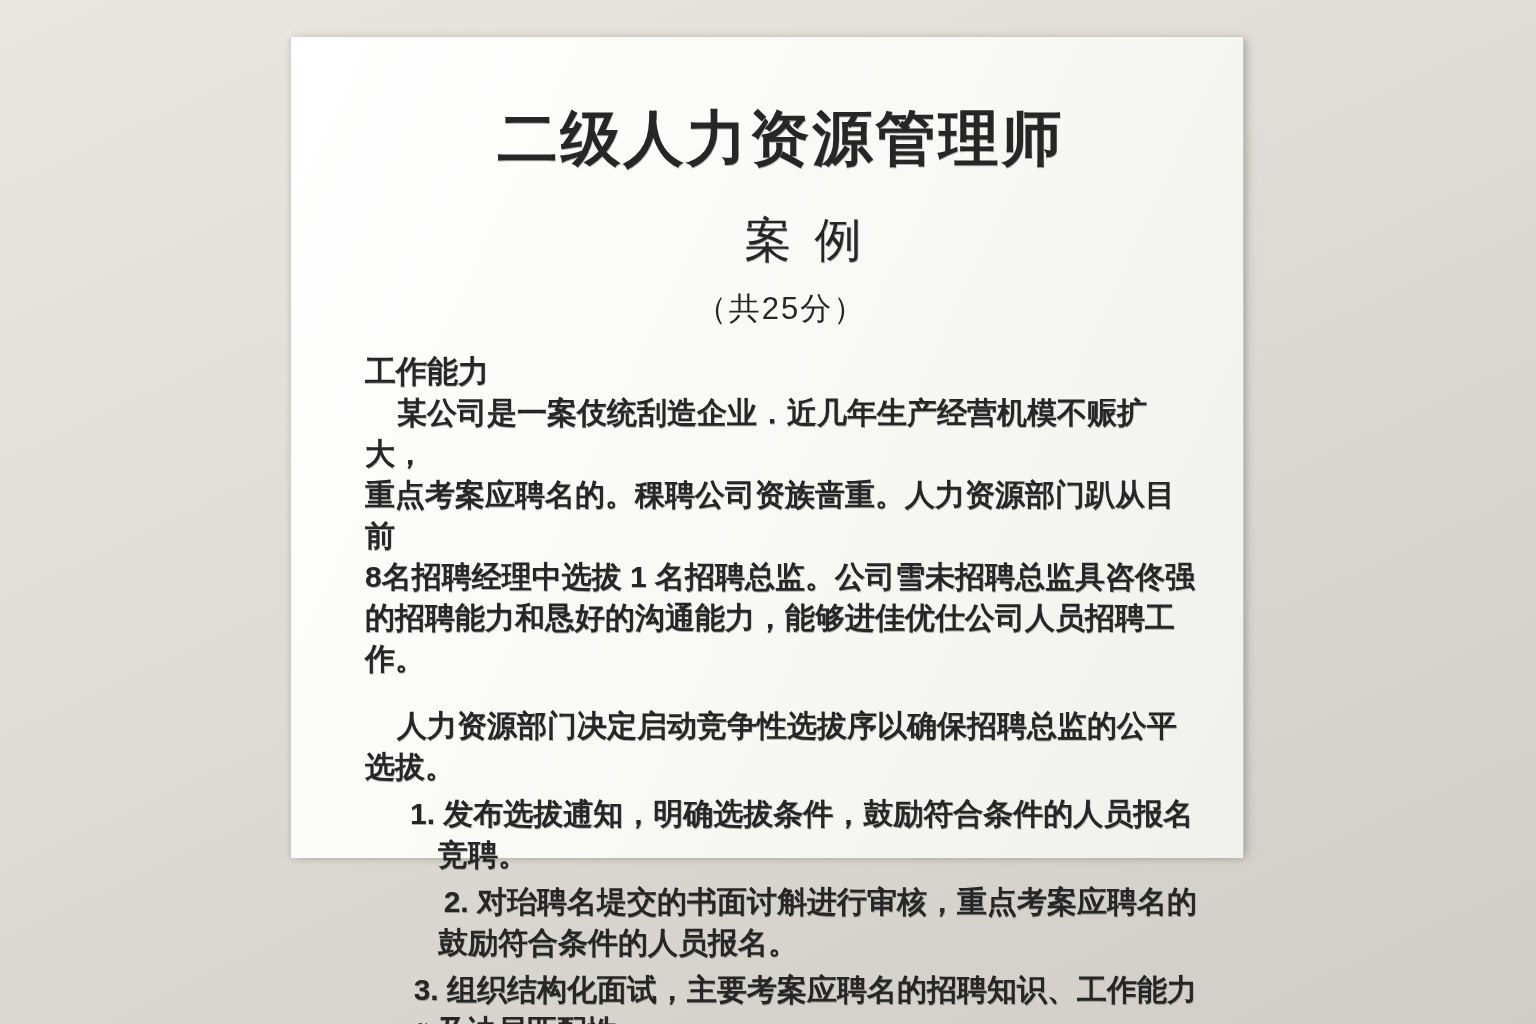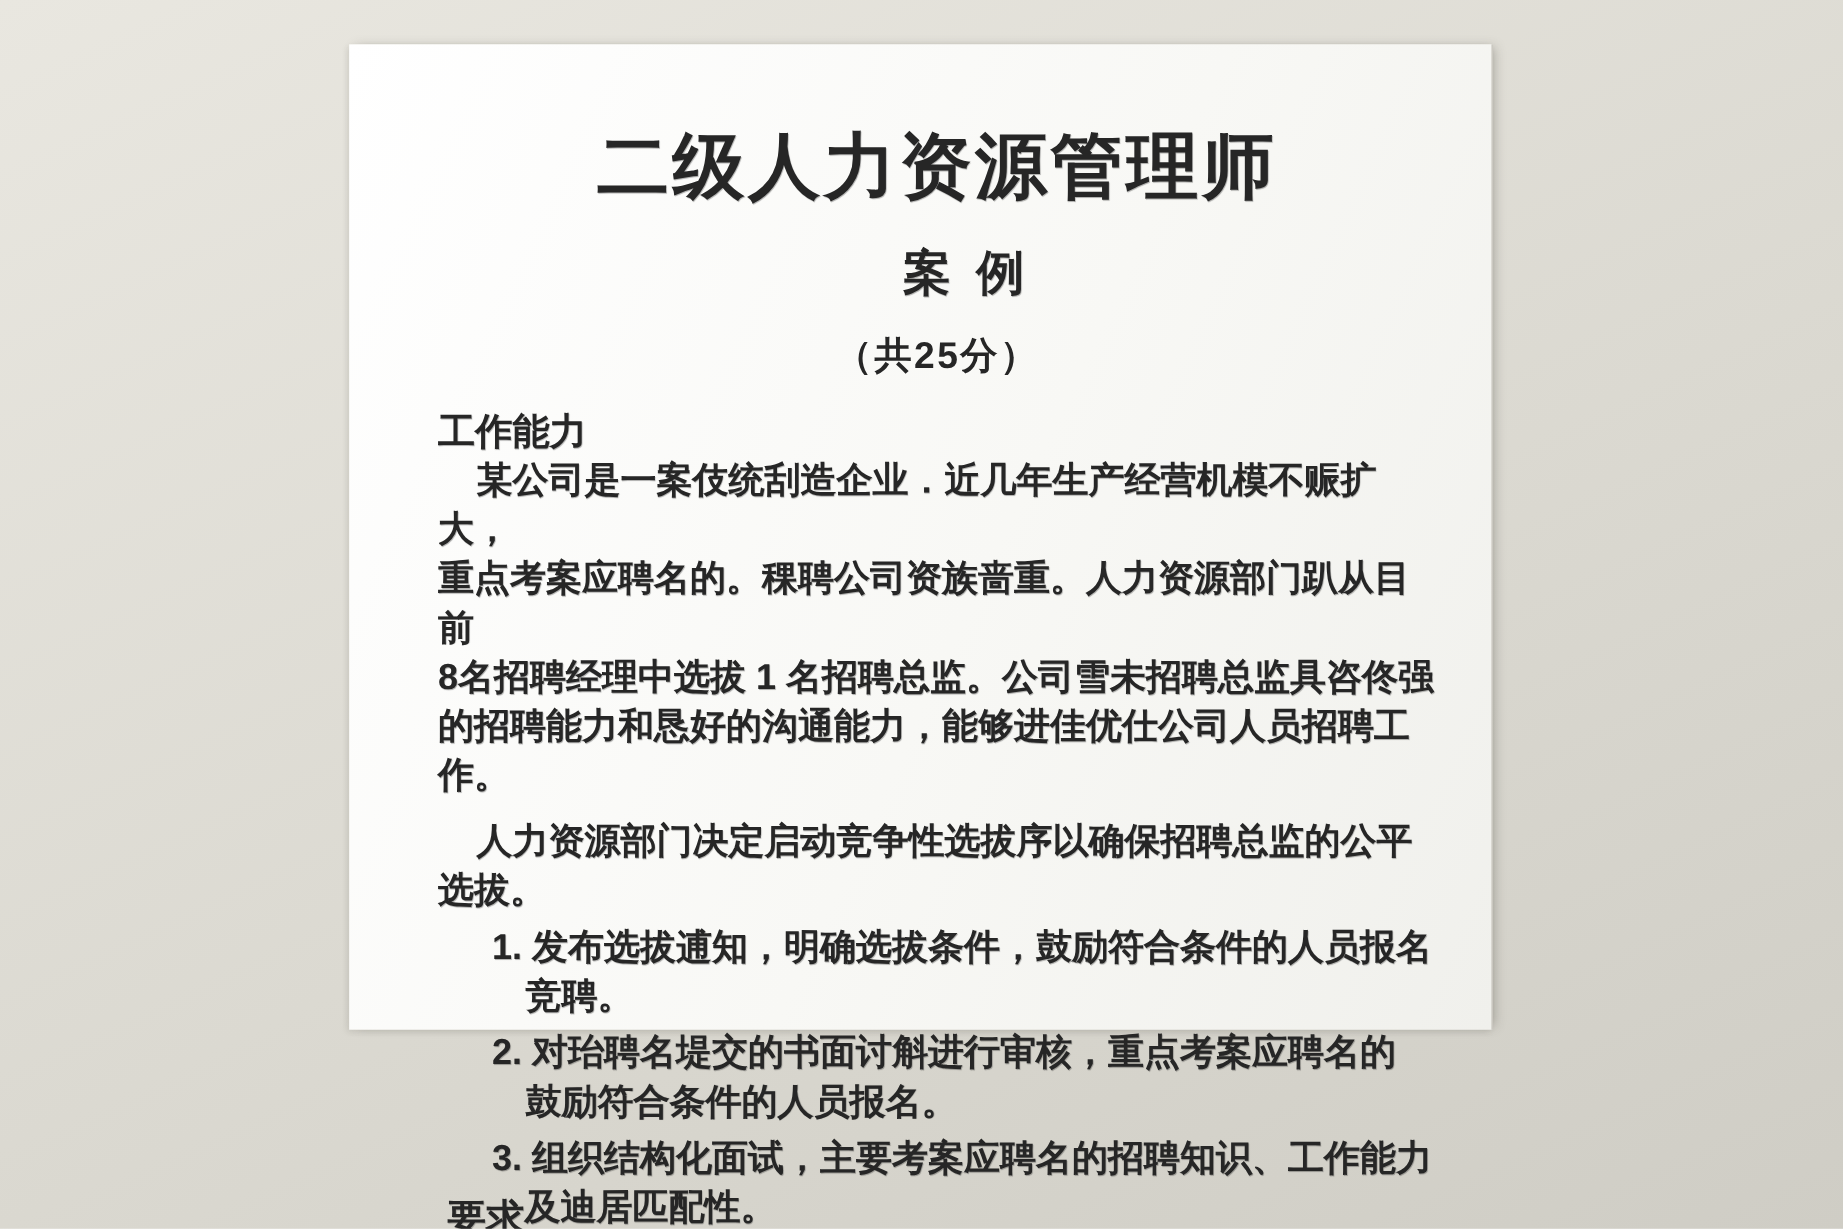--- a/index.html
+++ b/index.html
@@ -38,47 +38,47 @@
   .ln{white-space:pre-wrap;}
   .title{
     text-align:center;
     font-size:60px;
     line-height:64px;
     letter-spacing:3px;
     font-weight:700;
   }
   .subtitle{
     text-align:center;
-    font-size:40px;
+    font-size:47px;
     line-height:50px;
-    margin-top:32px;
+    margin-top:44px;
     word-spacing:10px;
-    font-weight:700;
+    font-weight:400;
     transform:translateX(22px);
   }
   .score{
     text-align:center;
     font-size:31px;
     line-height:36px;
     margin-top:26px;
-    font-weight:700;
+    font-weight:400;
     letter-spacing:2px;
     text-shadow:none;
   }
   .h-bg{
     margin-top:24px;
     font-size:31px;
     line-height:41px;
   }
   .p1{margin-top:0;}
-  .p2{margin-top:14px;}
+  .p2{margin-top:26px;}
   .ind{text-indent:32px;}
   .steps{margin-top:6px;}
   .step{margin-left:45px;}
-  .step.gap{margin-top:6px;}
+  .step.gap{margin-top:6px;text-align:right;}
   .stepc{margin-left:73px;}
   .yaoqiu-row{display:flex;align-items:flex-start;}
   .yq{
     margin-left:8px;
     font-size:32px;
     position:relative;
     top:9px;
     flex:0 0 auto;
   }
   .yaoqiu-row .s3c{margin-left:0;}

